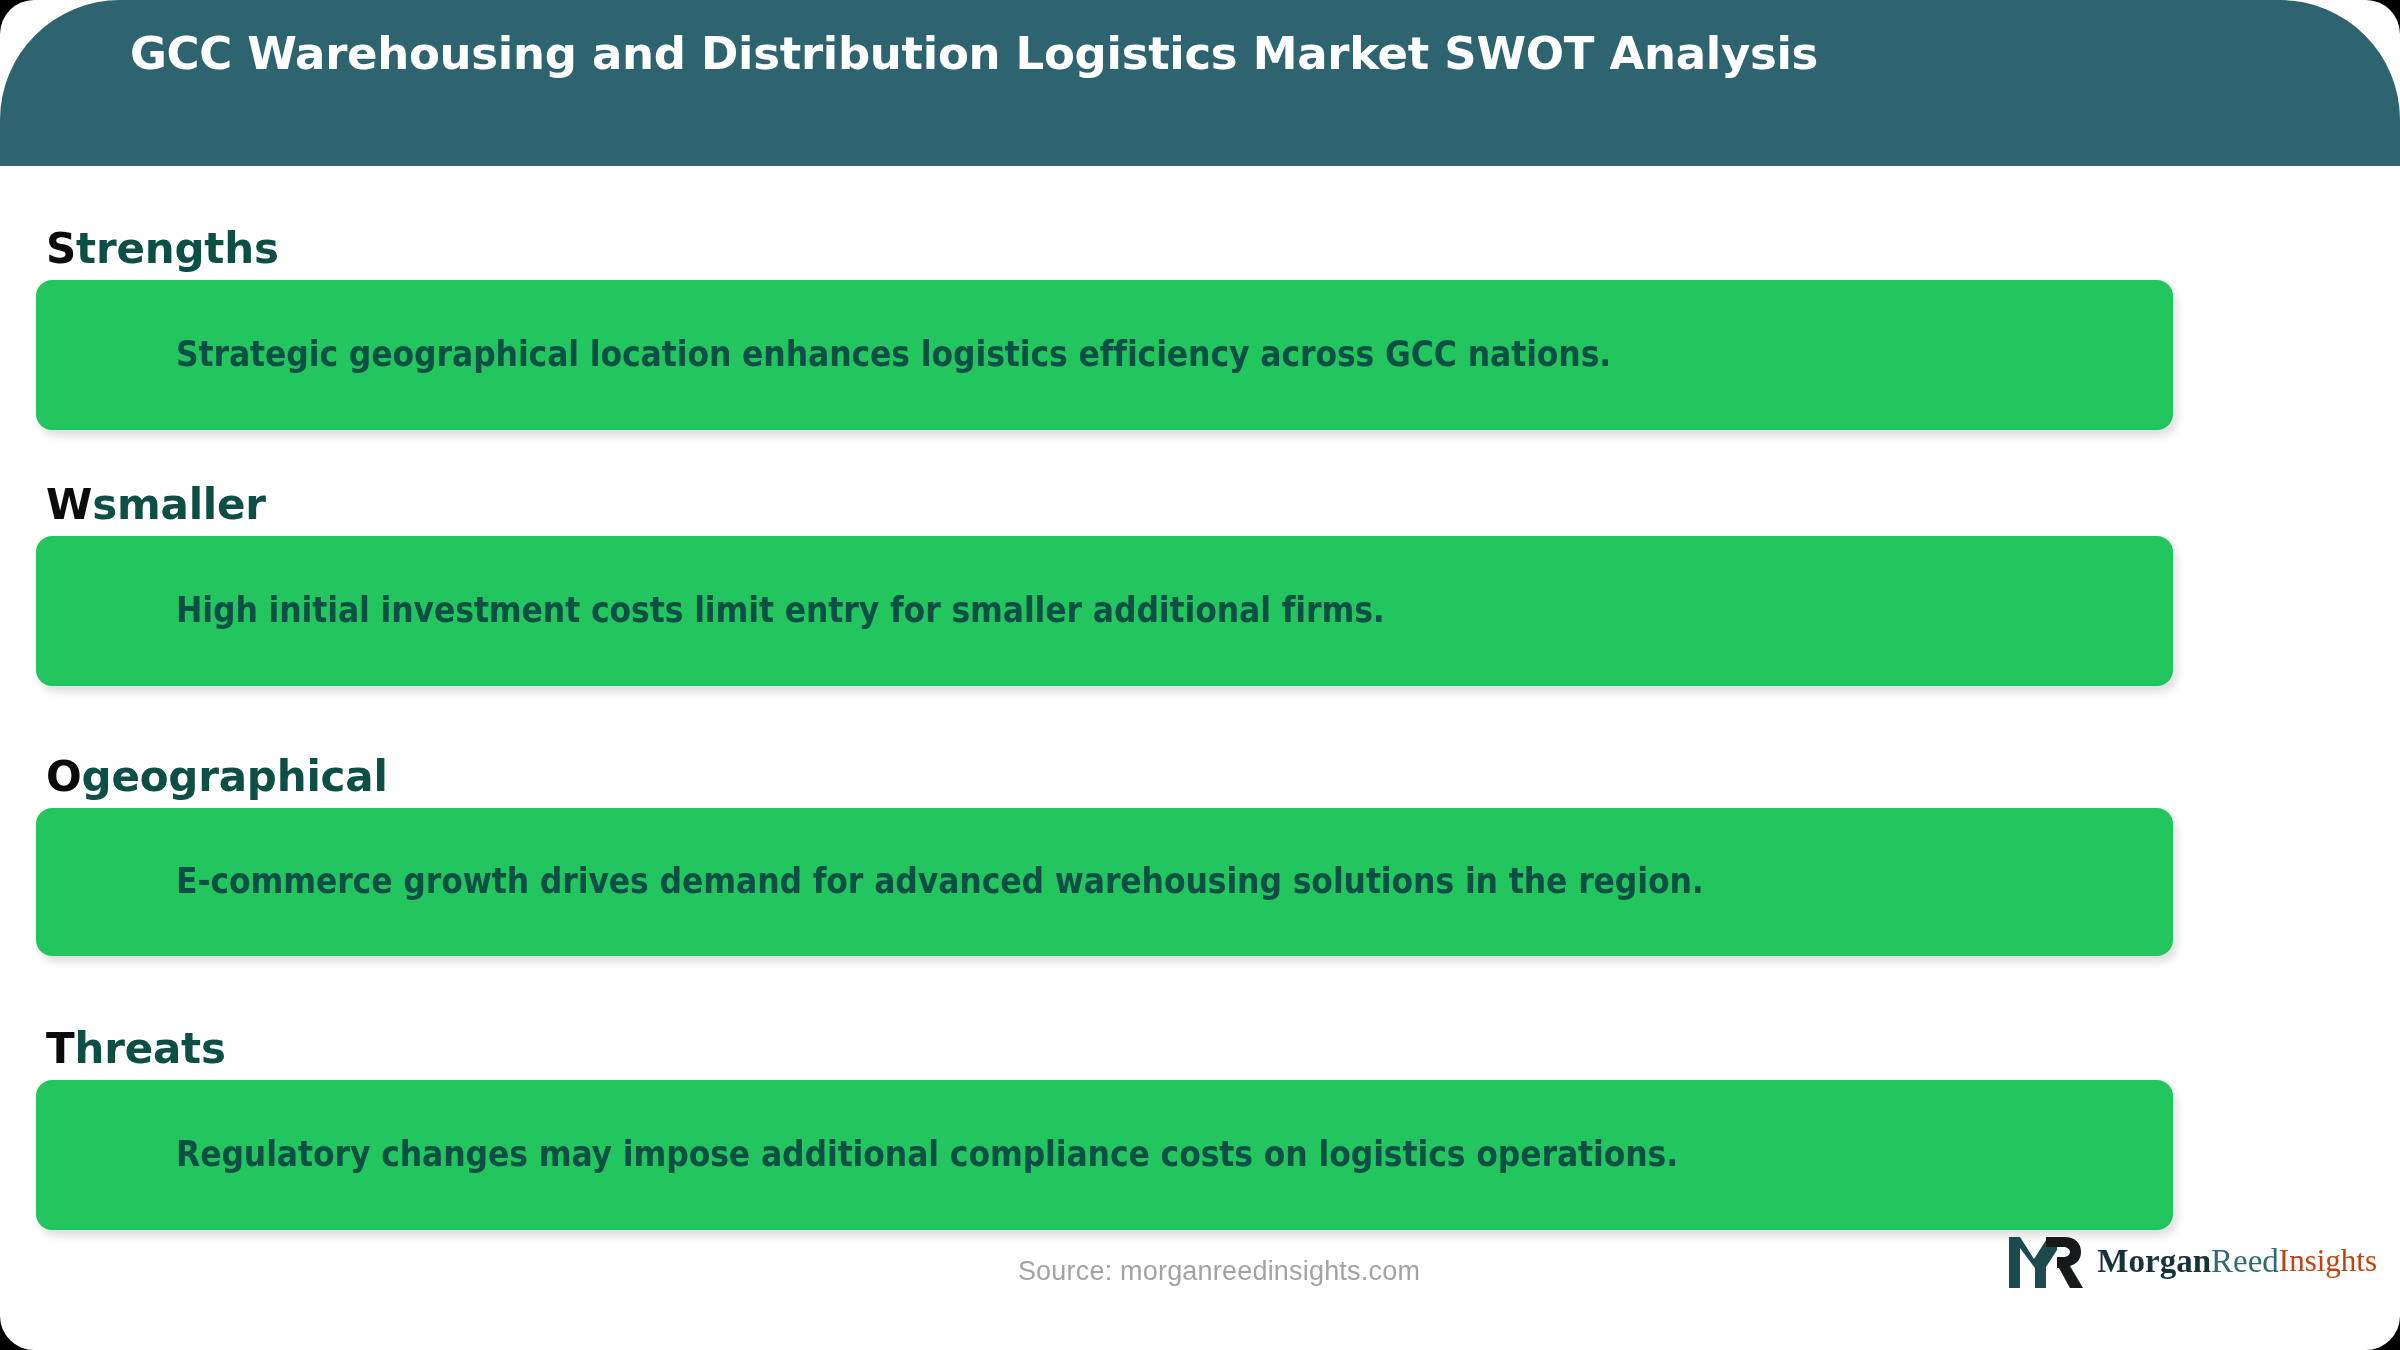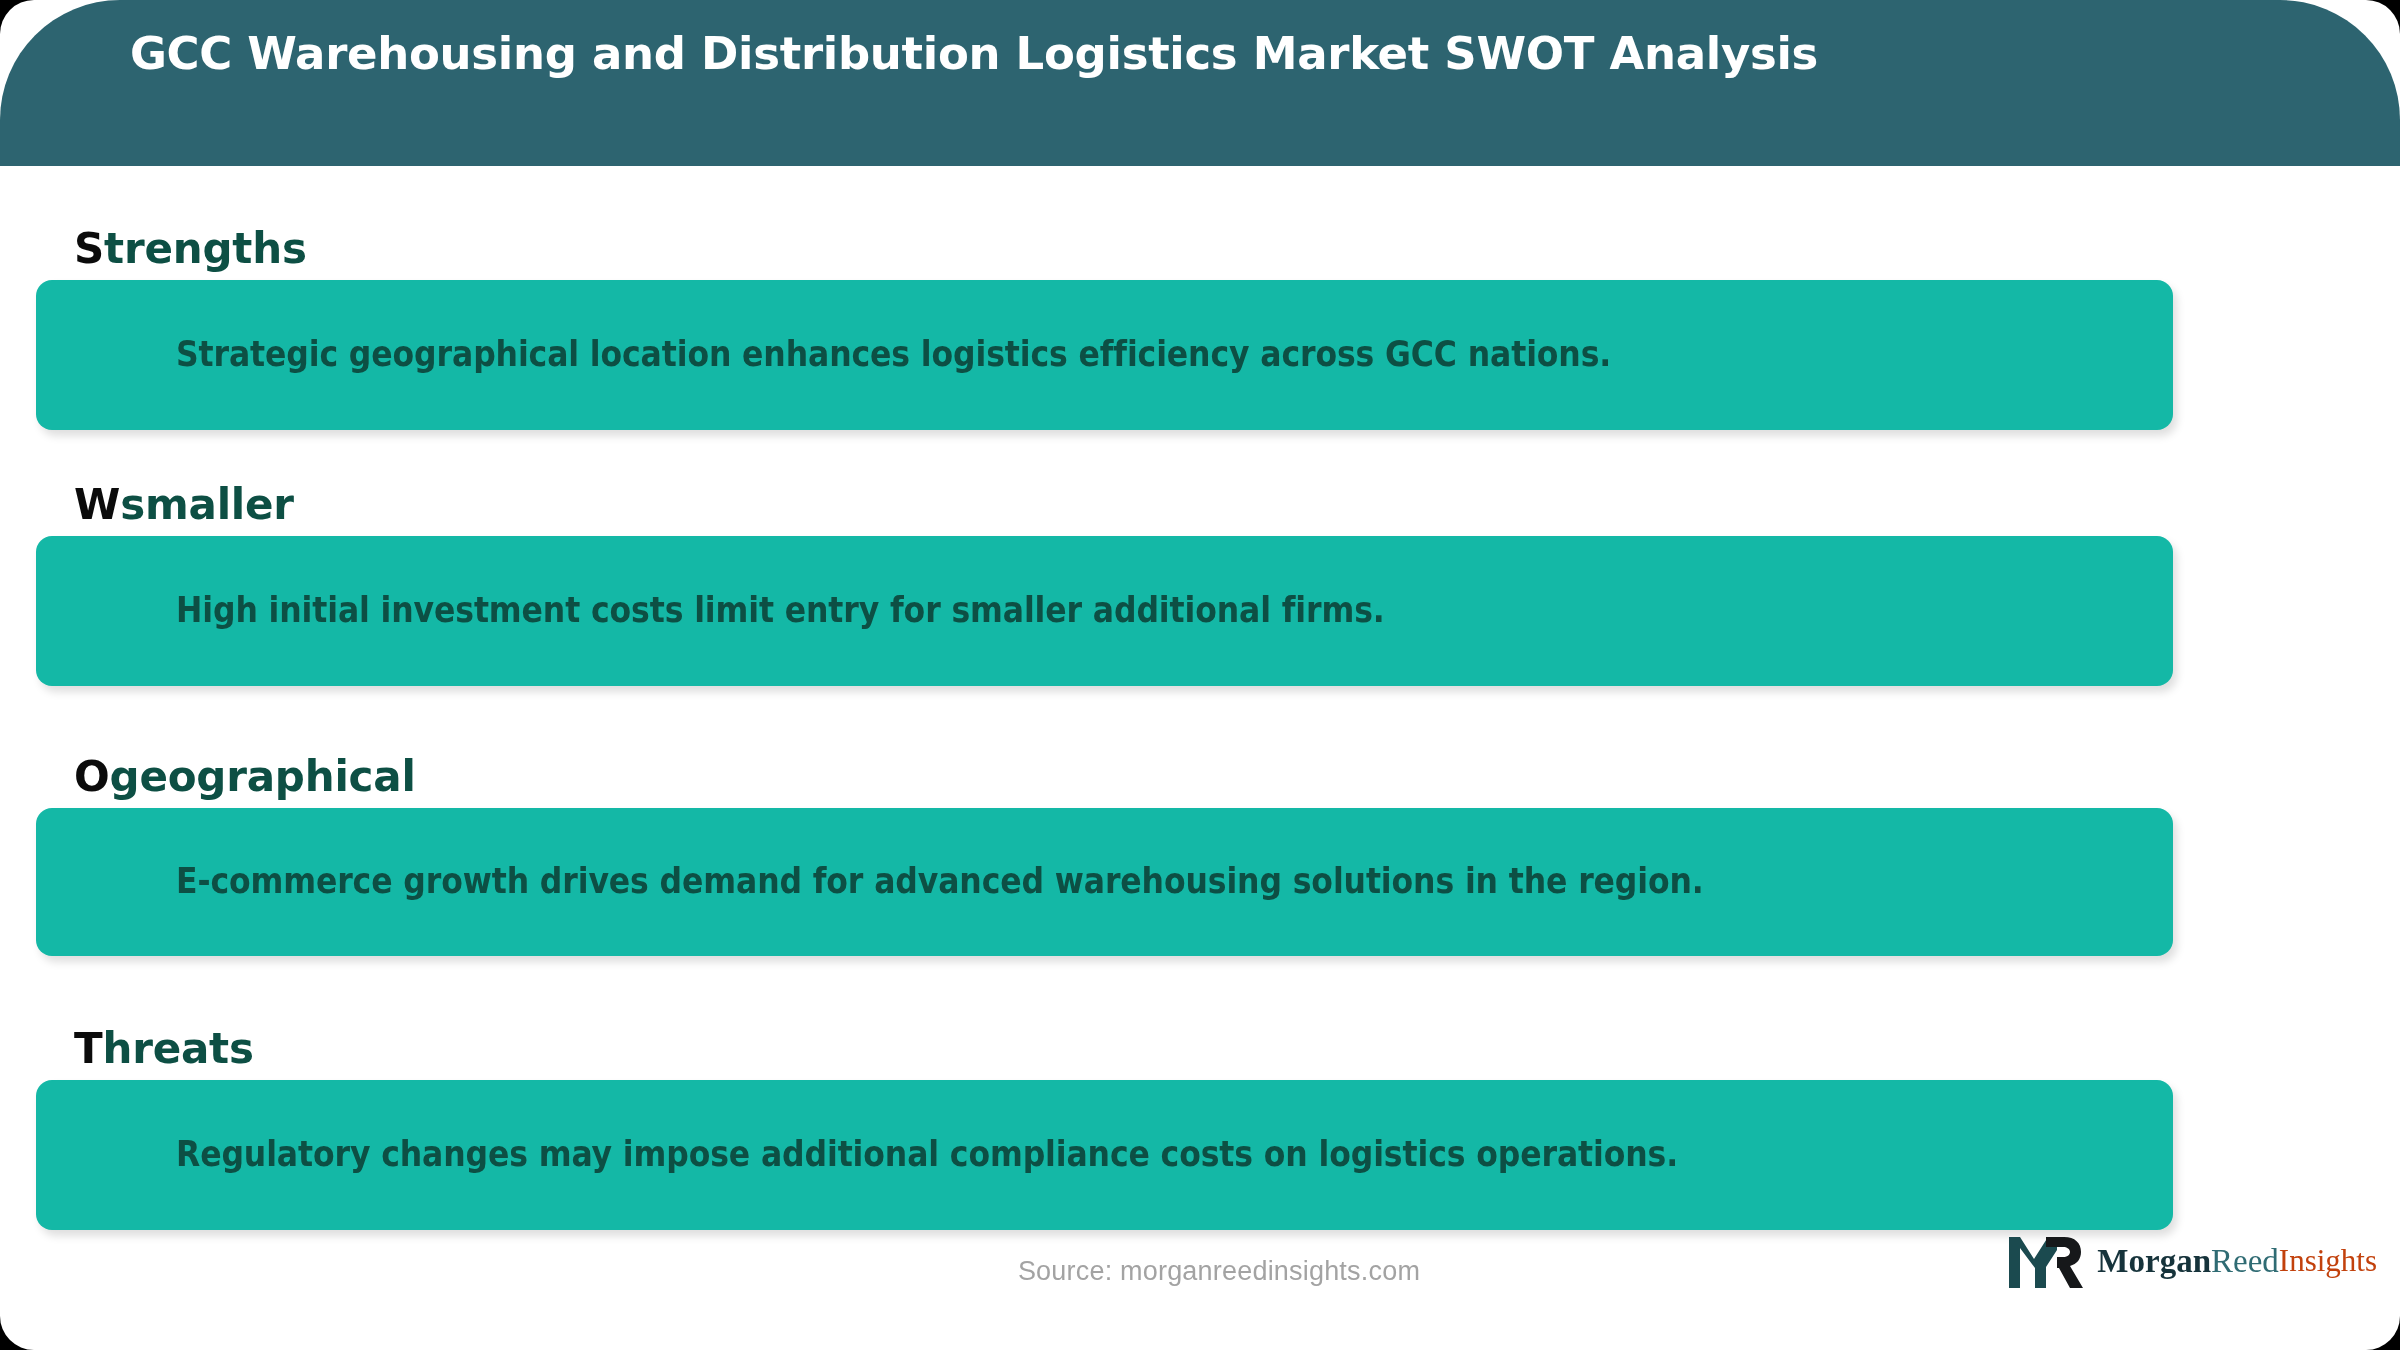--- a/index.html
+++ b/index.html
@@ -72,33 +72,32 @@
   .section-heading {
     position: absolute;
     left: 46px;
     top: 0;
     font-family: "DejaVu Sans", sans-serif;
     font-size: 42px;
     font-weight: bold;
     color: #0d4f44;
     letter-spacing: -0.2px;
     white-space: nowrap;
-    margin-left: 28px;
   }
   .section-heading .cap {
     color: #0b0b0b;
   }
 
   .card {
     position: absolute;
     left: 36px;
     top: 56px;
     width: 2137px;
     height: 150px;
-    background: #14b8a6;
+    background: #22c55e;
     border-radius: 16px;
     box-shadow: 4px 6px 9px rgba(0,0,0,0.13);
     box-sizing: border-box;
   }
   .card-o { height: 148px; }
   .card-t { height: 150px; }
 
   .card-text {
     position: absolute;
     left: 140px;

